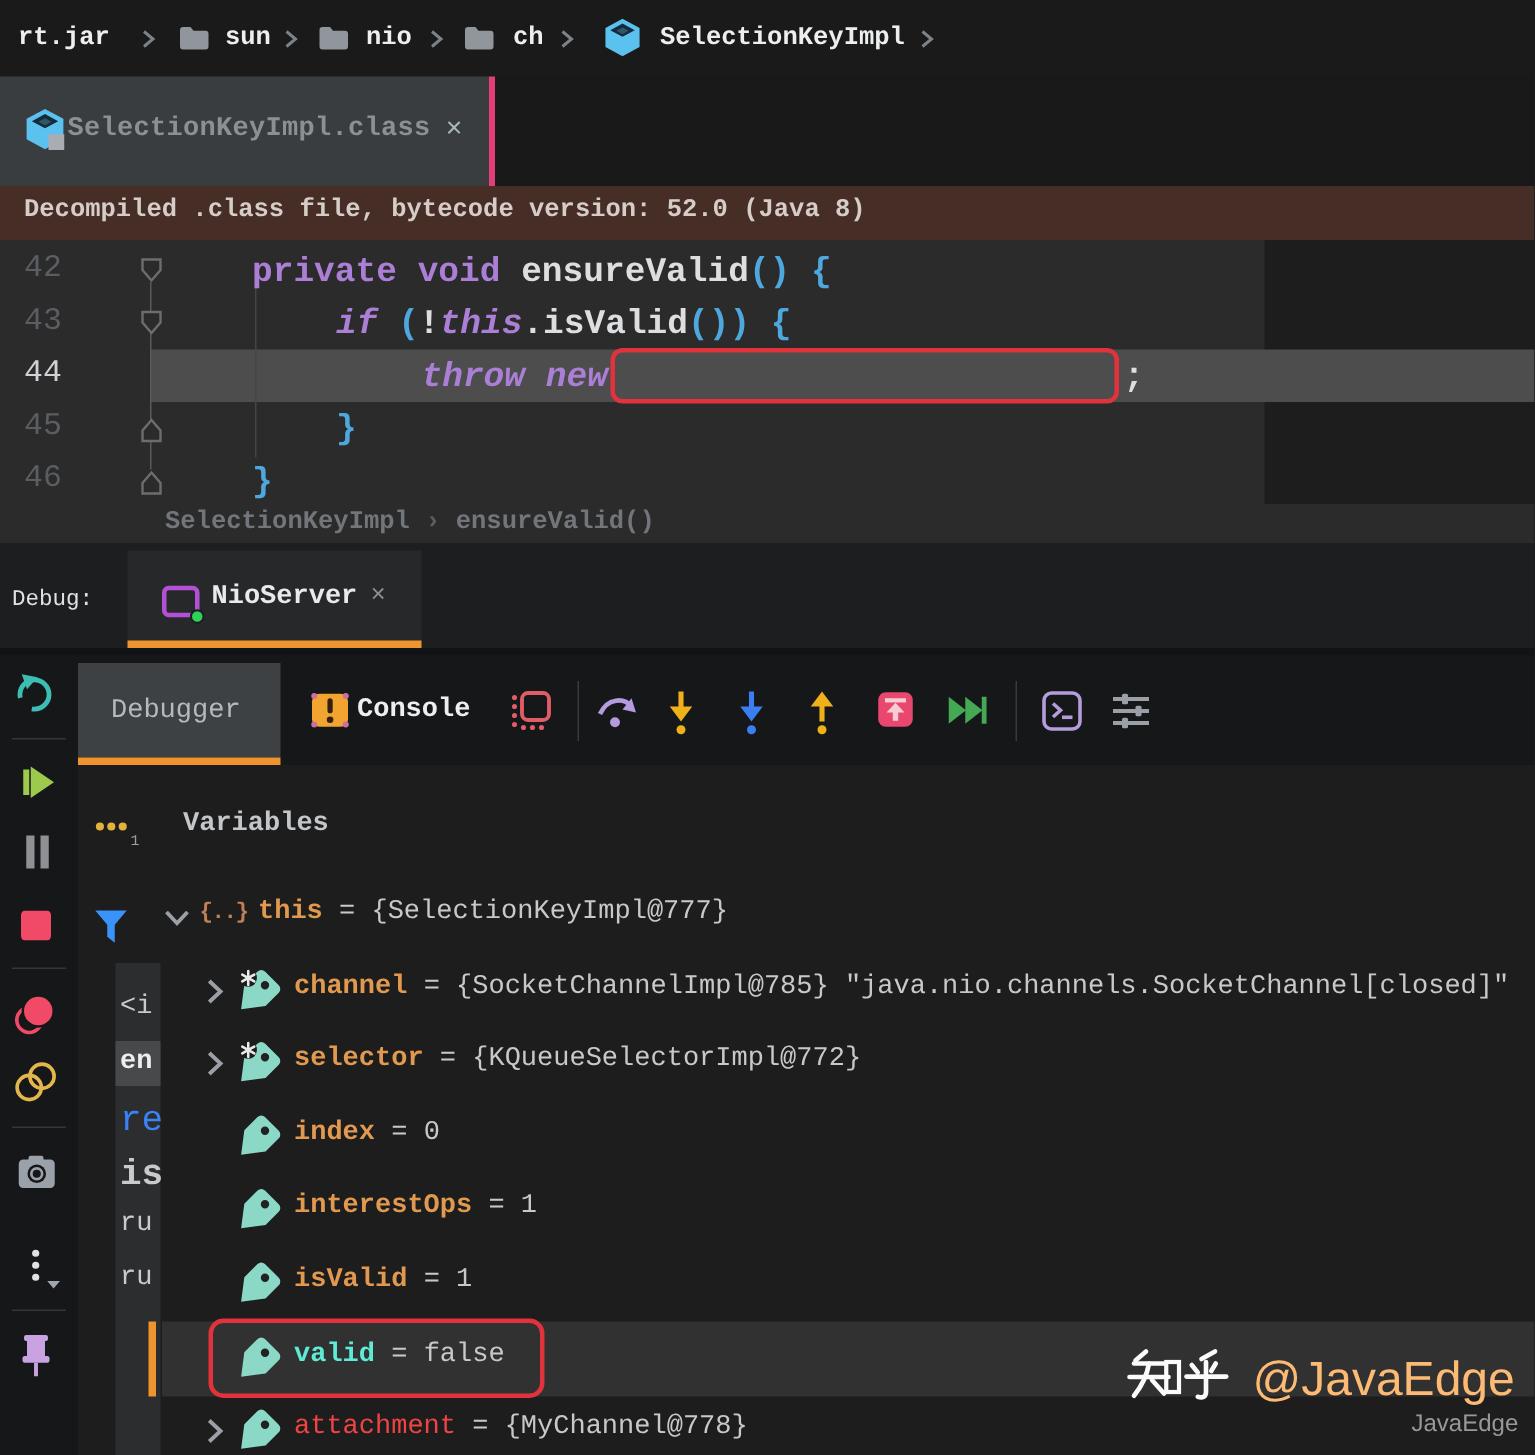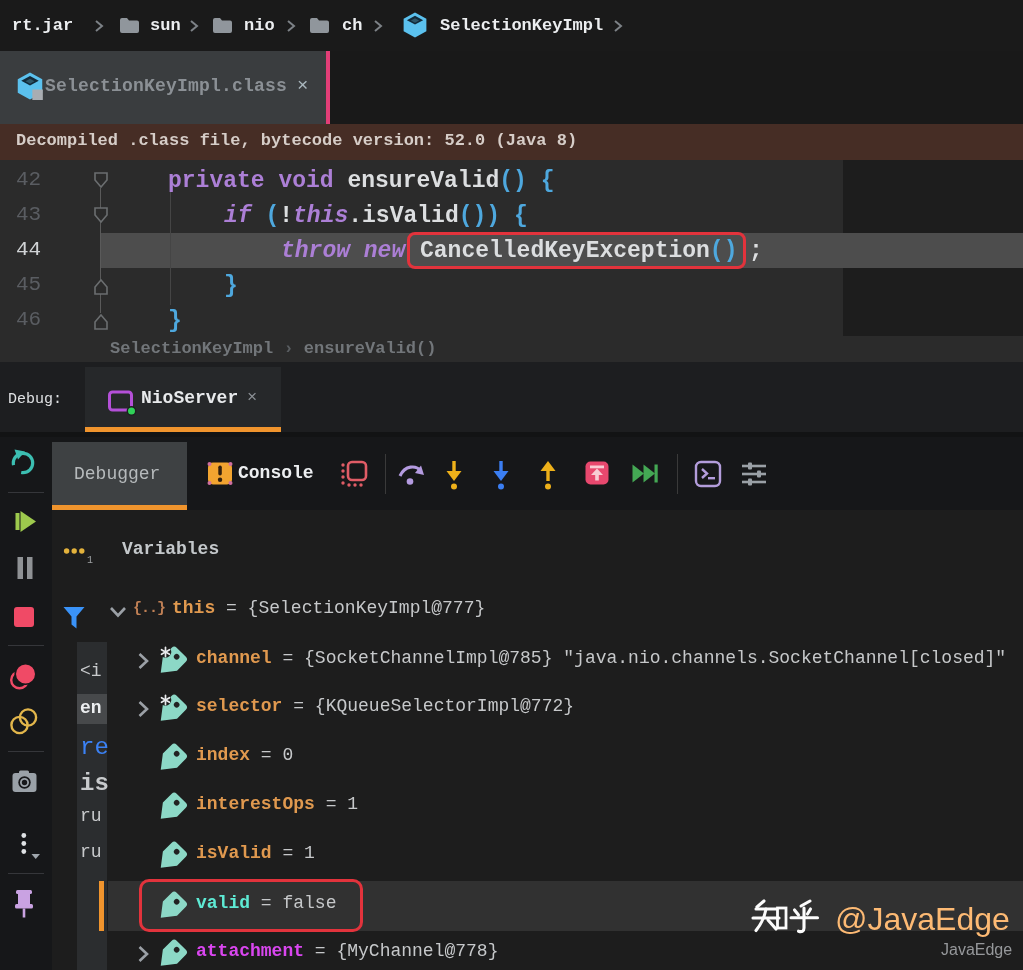--- a/index.html
+++ b/index.html
@@ -84,21 +84,20 @@
     </svg>
     <svg class="abs" style="left:93px;top:153px" width="16" height="18" viewBox="0 0 16 18">
       <path d="M8 2 L14 9 V16 H2 V9 Z" fill="#2b2b2b" stroke="#6b6e70" stroke-width="1.6"></path>
     </svg>
     <div class="abs" style="left:168px;top:8px;font-size:23px;white-space:pre;"><span style="color:#ac7fd6;font-weight:700;">private void </span><span style="color:#dcdee0;font-weight:700;">ensureValid</span><span style="color:#4ea8de;font-weight:700;">() {</span></div>
     <div class="abs" style="left:224px;top:43px;font-size:23px;white-space:pre;"><span style="color:#ac7fd6;font-style:italic;font-weight:700;">if </span><span style="color:#4ea8de;font-weight:700;">(</span><span style="color:#dcdee0;font-weight:700;">!</span><span style="color:#ac7fd6;font-style:italic;font-weight:700;">this</span><span style="color:#dcdee0;font-weight:700;">.isValid</span><span style="color:#4ea8de;font-weight:700;">()) {</span></div>
     <div class="abs" style="left:281px;top:78px;font-size:23px;white-space:pre;"><span style="color:#ac7fd6;font-style:italic;font-weight:700;">throw new</span></div>
     <div class="abs" style="left:224px;top:113px;font-size:23px;white-space:pre;"><span style="color:#4ea8de;font-weight:700;">}</span></div>
     <div class="abs" style="left:168px;top:148px;font-size:23px;white-space:pre;"><span style="color:#4ea8de;font-weight:700;">}</span></div>
     <div class="abs" style="left:407px;top:72px;width:339px;height:37px;border:3px solid #e2333c;border-radius:8px;box-sizing:border-box;"></div>
-    <div class="abs" style="left:420px;top:78px;font-size:23px;color:#dcdee0;font-weight:700;white-space:pre;">CancelledKeyException<span style="color:#4ea8de;">()</span></div>
     <div class="abs" style="left:749px;top:78px;font-size:23px;color:#dcdee0;font-weight:700;">;</div>
   </div>
 
 <div class="abs" style="left:0;top:336px;width:1023px;height:26px;background:#2b2b2b;"></div>
 <div class="abs" style="left:110px;top:339px;color:#72767a;font-size:17px;font-weight:700;">SelectionKeyImpl <span style="color:#5a5e62;">›</span> ensureValid()</div>
 
 <div class="abs" style="left:0;top:362px;width:1023px;height:70px;background:#1d1e20;"></div>
 <div class="abs" style="left:0;top:432px;width:1023px;height:5px;background:#121314;"></div>
 <div class="abs" style="left:8px;top:391px;color:#dfe1e3;font-size:15px;">Debug:</div>
 <div class="abs" style="left:85px;top:367px;width:196px;height:61px;background:#26282a;"></div>
@@ -339,21 +338,21 @@
     <div class="abs" style="left:196px;top:893px;font-size:18px;white-space:pre;"><span style="color:#5eead4;font-weight:700;">valid</span><span style="color:#c6c8ca;"> = false</span></div>
     <svg class="abs" style="left:136px;top:944px" width="14" height="20" viewBox="0 0 14 20">
       <path d="M3.5 3 L11 10 L3.5 17" stroke="#9ba0a6" stroke-width="2.6" fill="none"></path>
     </svg>
     <svg class="abs" style="left:153px;top:939px" width="36" height="36" viewBox="0 0 36 36">
       <g transform="rotate(45 18 16.5)">
         <path d="M8 18 V5.5 A3.5 3.5 0 0 1 11.5 2 H24.5 A3.5 3.5 0 0 1 28 5.5 V18 L18 31 Z" fill="#8cd8c6"></path>
         <circle cx="18" cy="8.5" r="2.8" fill="#222"></circle>
       </g>
     </svg>
-    <div class="abs" style="left:196px;top:941px;font-size:18px;white-space:pre;"><span style="color:#d946ef;font-weight:700;">attachment</span><span style="color:#c6c8ca;"> = {MyChannel@778}</span></div>
+    <div class="abs" style="left:196px;top:941px;font-size:18px;white-space:pre;"><span style="color:#ef4444;font-weight:400;">attachment</span><span style="color:#c6c8ca;"> = {MyChannel@778}</span></div>
   </div>
 
 <div id="watermark" class="abs" style="left: 749px; top: 895px;">
     <svg class="abs" style="left:0px;top:0px" width="76" height="40" viewBox="0 0 76 40">
       <g stroke="#fbfbfb" stroke-width="3.1" fill="none" stroke-linecap="round">
         <path d="M15 6 L8 12"></path>
         <path d="M7 14 L27 14"></path>
         <path d="M4 23 L30 23"></path>
         <path d="M17 14 C16 20 13 28 7 35.5"></path>
         <path d="M19 25 L27 34"></path>

